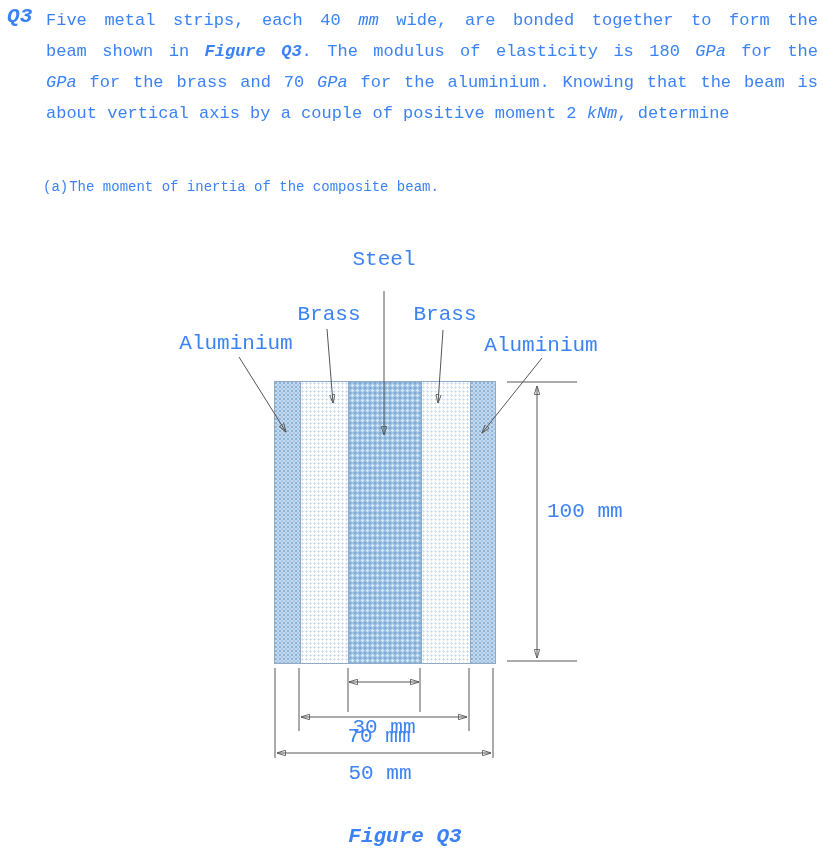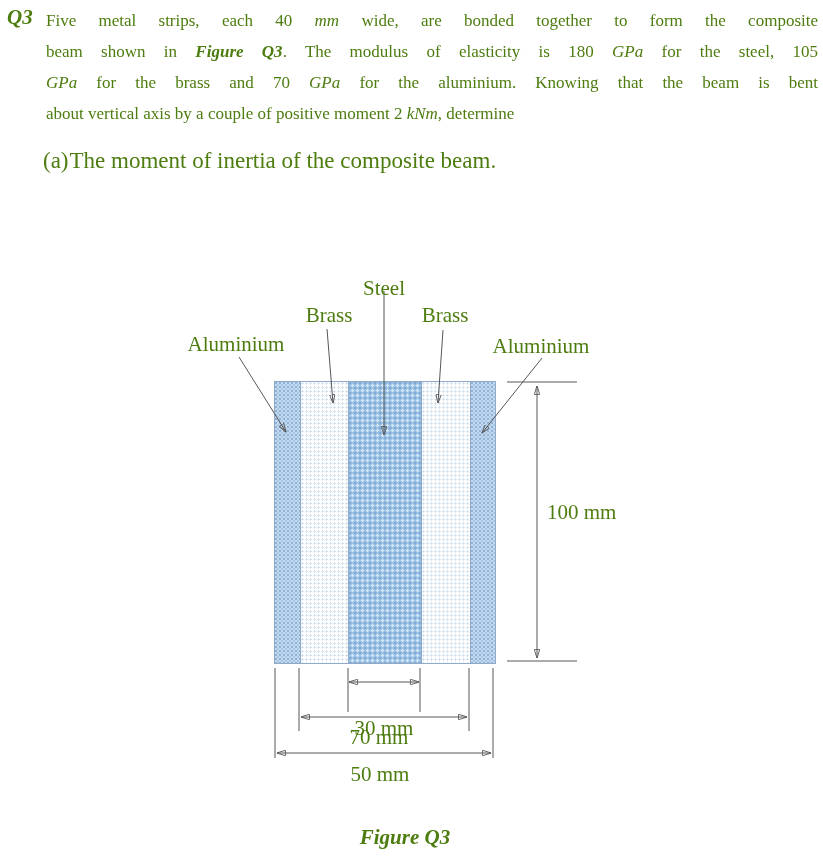--- a/index.html
+++ b/index.html
@@ -1,21 +1,21 @@
 <!DOCTYPE html>
 <html style="--steel-fill: #9cc3e6; --brass-fill: #ffffff; --aluminium-fill: #c6daee; --strip-border: #8fa9c6; --line: #565656;"><head>
 <meta charset="utf-8">
 <style>
   html,body{margin:0;padding:0;background:#ffffff;}
   .page{
     position:relative;
     width:823px;height:868px;
     background:#ffffff;
-    font-family:Liberation Serif, serif;
-    color:#4d7c0f;
+    font-family:Liberation Mono, monospace;
+    color:#3b82f6;
     overflow:hidden;
   }
   
   .qlabel{
     position:absolute;left:7px;top:5px;
     font-size:21px;font-weight:bold;font-style:italic;
     letter-spacing:.2px;
   }
   .para{
     position:absolute;left:46px;top:5px;width:772px;
@@ -24,21 +24,21 @@
   .para .pline{
     text-align:justify;
     text-align-last:justify;
     height:31px;overflow:hidden;
   }
   .para .pline.last{text-align:center;text-align-last:left;}
   .it{font-style:italic;}
   .bd{font-weight:bold;}
   .item{
     position:absolute;left:43px;
-    font-size:23px;line-height:26px;white-space:nowrap;
+    font-size:14px;line-height:26px;white-space:nowrap;margin-top:26px;
   }
   .item .ilabel{display:inline-block;min-width:25px;margin-right:1px;}
   
   .beam{
     position:absolute;left:274px;top:381px;width:220px;height:281px;
     display:flex;
     border:1px solid var(--strip-border,#8fa9c6);
     box-sizing:content-box;
     z-index:1;
   }
@@ -96,21 +96,21 @@
     <div class="pline"><span>Five metal strips, each 40 </span><span class="it">mm</span><span> wide, are bonded together to form the composite</span></div>
     <div class="pline"><span>beam shown in </span><span class="it bd">Figure Q3</span><span>. The modulus of elasticity is 180 </span><span class="it">GPa</span><span> for the steel, 105</span></div>
     <div class="pline"><span class="it">GPa</span><span> for the brass and 70 </span><span class="it">GPa</span><span> for the aluminium. Knowing that the beam is bent</span></div>
     <div class="pline last"><span>about vertical axis by a couple of positive moment 2 </span><span class="it">kNm</span><span>, determine</span></div>
   </div>
 
   <div class="item" style="top:148px;">
     <span class="ilabel">(a)</span><span>The moment of inertia of the composite beam.</span>
   </div>
 
-  <div class="figlabel" style="left:384px;top:276px;">Steel</div>
+  <div class="figlabel" style="left:384px;top:248px;">Steel</div>
   <div class="figlabel" style="left:329px;top:303px;">Brass</div>
   <div class="figlabel" style="left:445px;top:303px;">Brass</div>
   <div class="figlabel" style="left:236px;top:332px;">Aluminium</div>
   <div class="figlabel" style="left:541px;top:334px;">Aluminium</div>
 
   <div class="beam">
     <div class="strip strip-alu w25"></div>
     <div class="strip strip-brass w48"></div>
     <div class="strip strip-steel w73"></div>
     <div class="strip strip-brass w49"></div>

